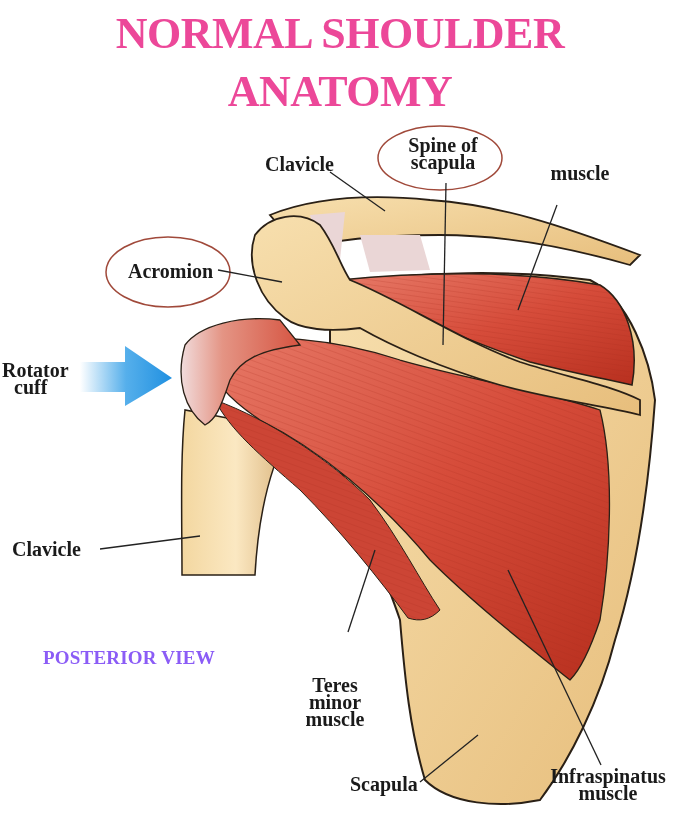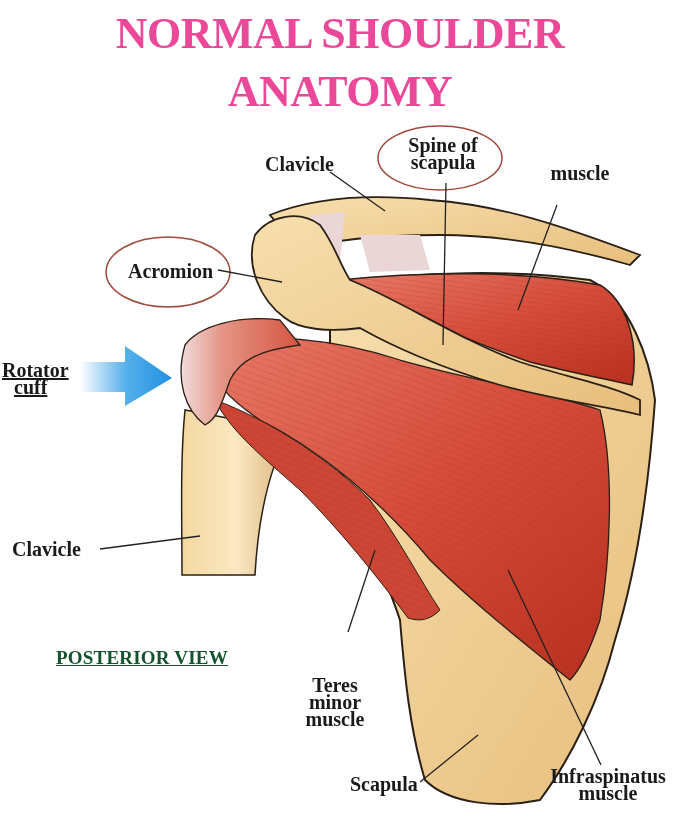--- a/index.html
+++ b/index.html
@@ -2,21 +2,21 @@
 <html><head>
 <meta charset="utf-8">
 <style>
   html, body { margin: 0; padding: 0; background: #ffffff; }
   body { width: 680px; height: 820px; position: relative; overflow: hidden; font-family: "Liberation Serif", "DejaVu Serif", serif; }
   .title { position: absolute; left: 0; width: 680px; text-align: center; font-weight: bold; font-size: 44px; color: #ec4899; letter-spacing: -0.5px; line-height: 1; }
   .title.l1 { top: 12px; }
   .title.l2 { top: 70px; }
   .label { position: absolute; font-weight: bold; font-size: 20px; color: #1a1a1a; line-height: 17px; text-align: center; }
   .label.left { text-align: left; }
-  .view { position: absolute; left: 56px; top: 647px; font-weight: bold; font-size: 19px; color: #14532d; letter-spacing: 0.2px; text-decoration: underline; }
+  .view { position: absolute; left: 43px; top: 647px; font-weight: bold; font-size: 19px; color: #8b5cf6; letter-spacing: 0.2px; }
   svg.art { position: absolute; left: 0; top: 0; }
 </style>
 </head>
 <body>
 
 <div class="title l1">NORMAL SHOULDER</div>
 <div class="title l2">ANATOMY</div>
 
 <svg class="art" width="680" height="820" viewBox="0 0 680 820">
   <defs>
@@ -97,21 +97,21 @@
   <div>Spine of</div>
   <div>scapula</div>
 </div>
 
 <div class="label" style="left:510px; top:165px; width:140px;">
   <div>muscle</div>
 </div>
 
 <div class="label left" style="left:128px; top:263px;">Acromion</div>
 
-<div class="label left" style="left:2px; top:362px;text-decoration:underline;">
+<div class="label left" style="left:2px; top:362px;">
   <div>Rotator</div>
   <div style="padding-left:12px;">cuff</div>
 </div>
 
 <div class="label left" style="left:12px; top:541px;">Clavicle</div>
 
 <div class="view">POSTERIOR VIEW</div>
 
 <div class="label" style="left:300px; top:638px; width:70px;margin-top:39px;">
   <div>Teres</div>

